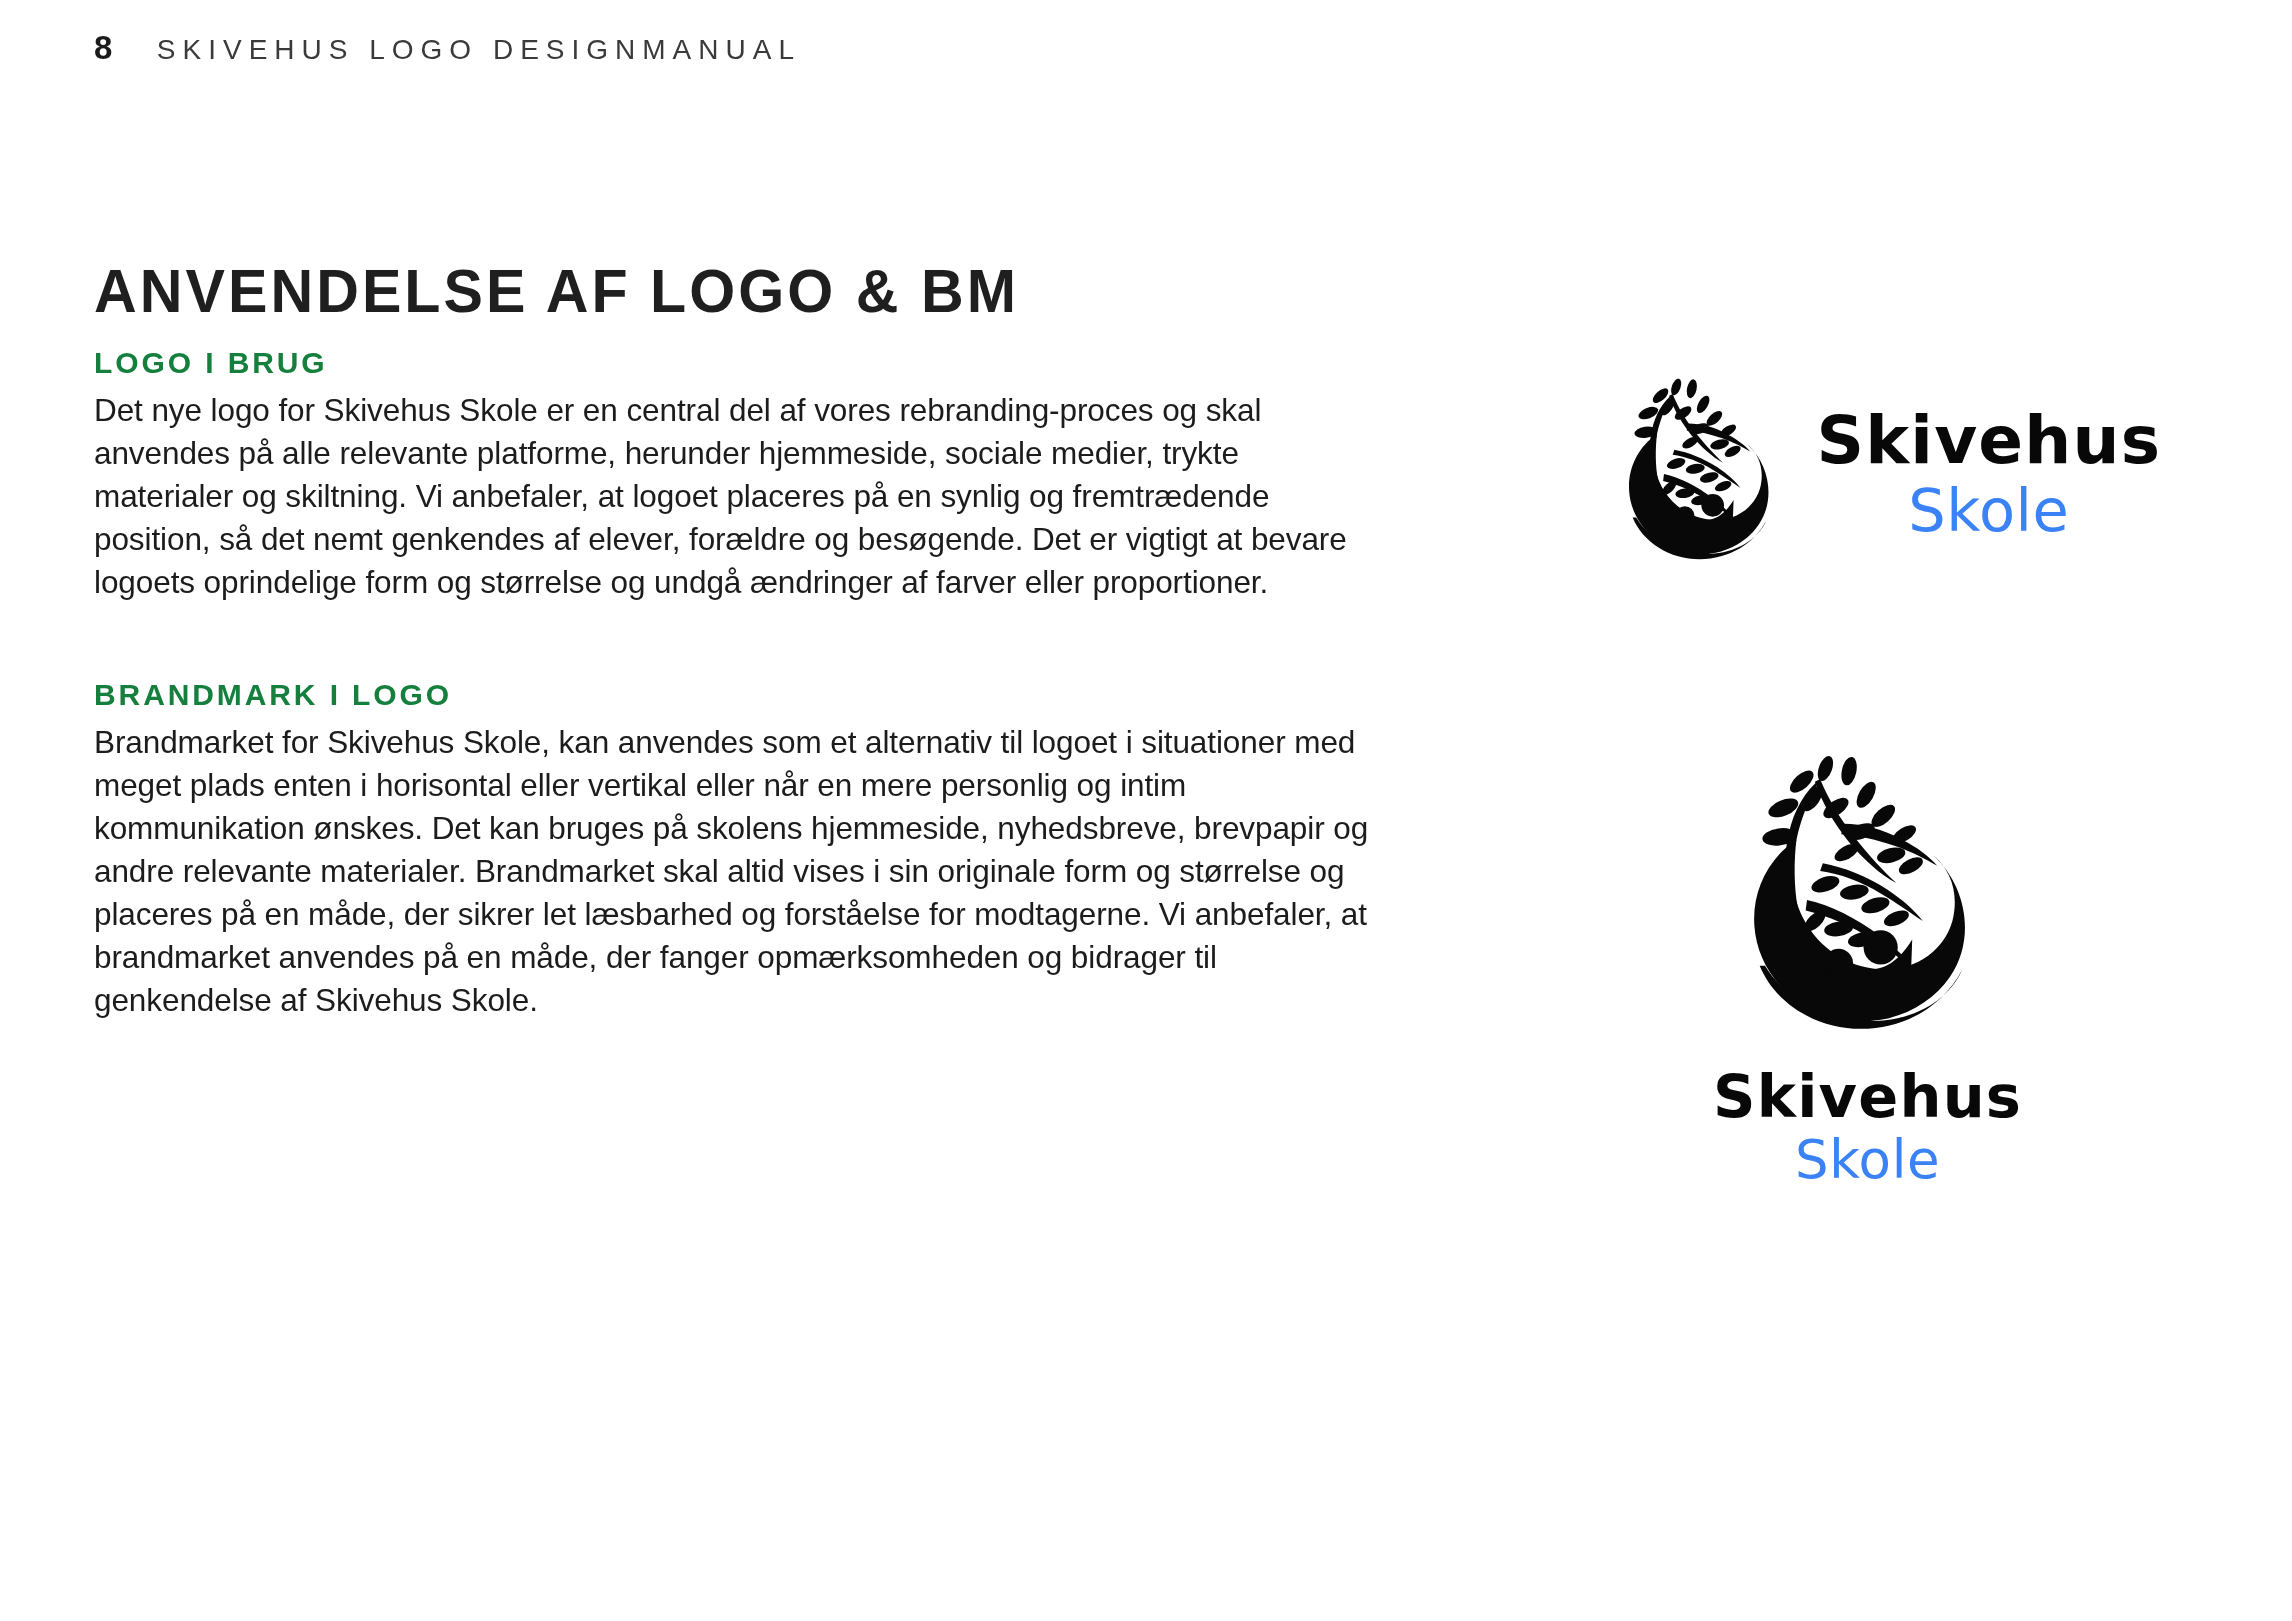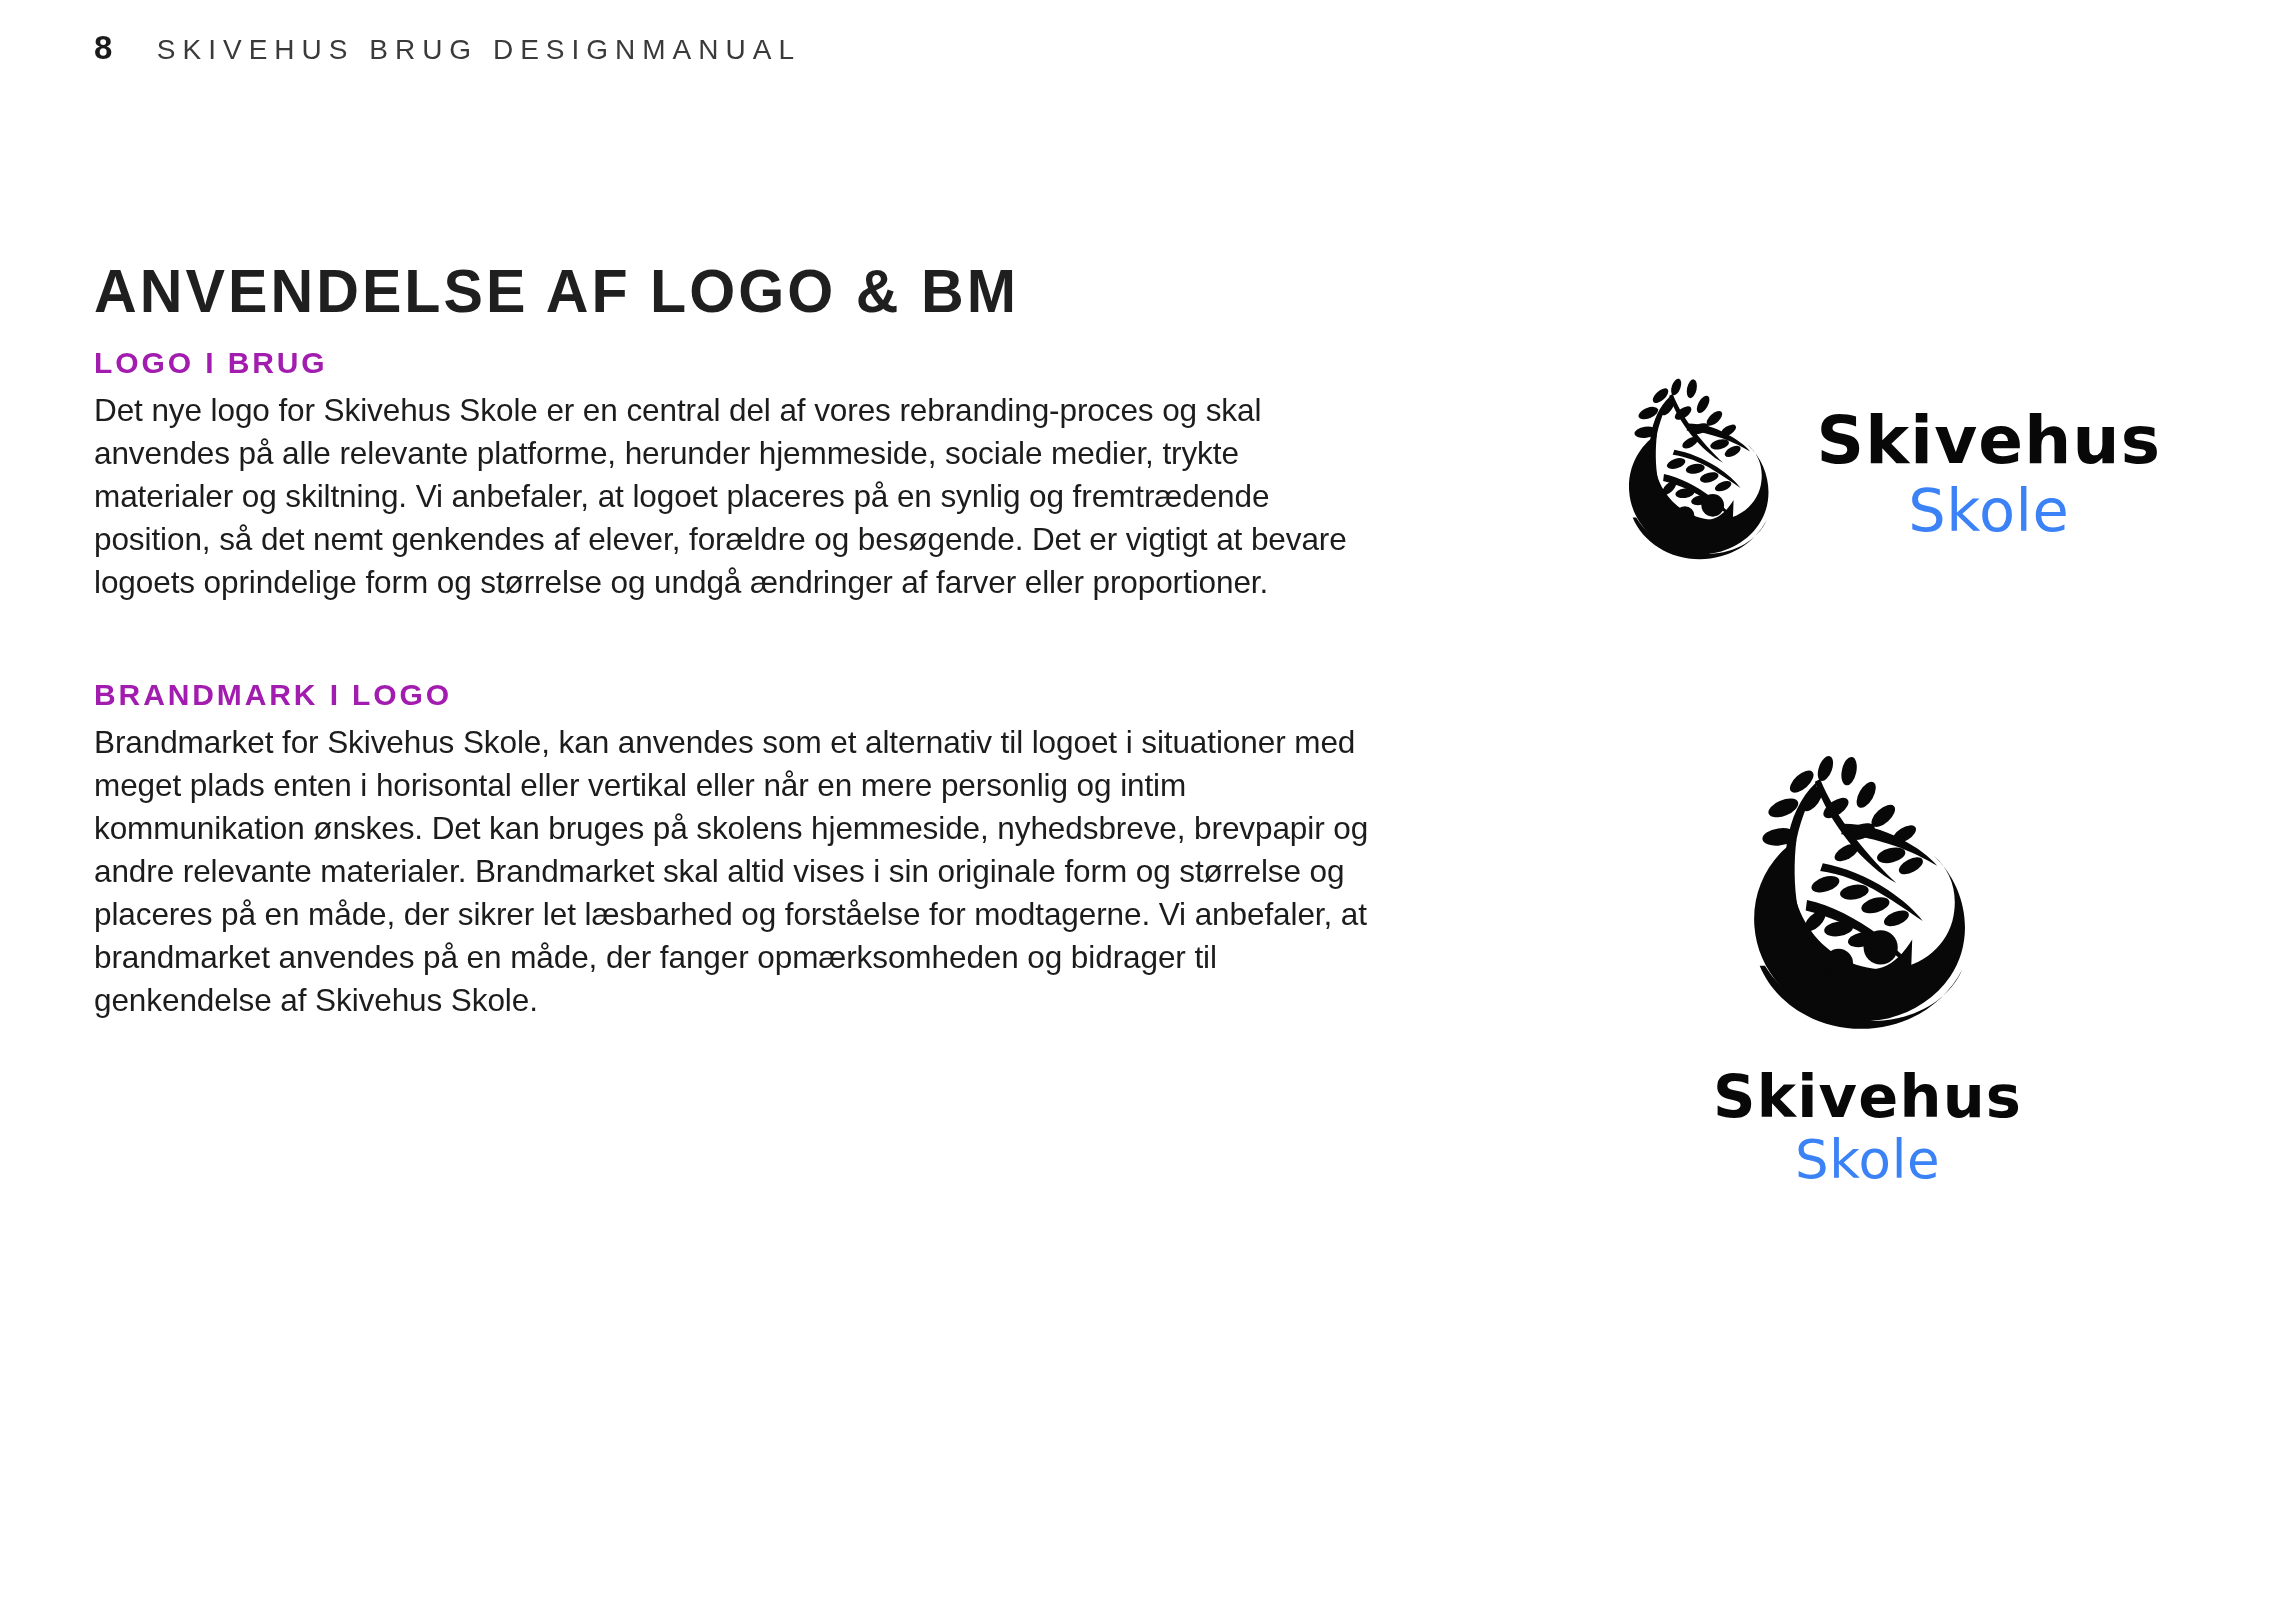--- a/index.html
+++ b/index.html
@@ -69,21 +69,21 @@
   .section {
     margin-bottom: 73px;
   }
   .section:last-child { margin-bottom: 0; }
 
   .section-heading {
     font-family: "Liberation Sans", sans-serif;
     font-weight: 700;
     font-size: 30px;
     letter-spacing: 2.9px;
-    color: #a21caf;
+    color: #15803d;
     line-height: 1.2;
     margin: 0 0 7.8px 0;
     white-space: nowrap;
   }
   .section-body {
     font-family: "Liberation Sans", sans-serif;
     font-weight: 400;
     font-size: 32px;
     line-height: 43px;
     color: #1c1c1c;
@@ -154,21 +154,21 @@
   .brandmark-vertical .wordmark-primary { font-size: 59px; }
   .brandmark-vertical .wordmark-secondary { font-size: 53px; margin-top: 7.8px; }
 
   svg { display: block; overflow: visible; }
 </style>
 </head>
 <body>
 
 <div class="page-header">
   <span class="page-number">8</span>
-  <span class="header-title">SKIVEHUS BRUG DESIGNMANUAL</span>
+  <span class="header-title">SKIVEHUS LOGO DESIGNMANUAL</span>
 </div>
 
 <h1 class="page-title">ANVENDELSE AF LOGO &amp; BM</h1>
 
 <div class="text-column">
 
   <div class="section">
     <h2 class="section-heading">LOGO I BRUG</h2>
     <p class="section-body">Det nye logo for Skivehus Skole er en central del af vores rebranding-proces og skal anvendes på alle relevante platforme, herunder hjemmeside, sociale medier, trykte materialer og skiltning. Vi anbefaler, at logoet placeres på en synlig og fremtrædende position, så det nemt genkendes af elever, forældre og besøgende. Det er vigtigt at bevare logoets oprindelige form og størrelse og undgå ændringer af farver eller proportioner.</p>
   </div>

